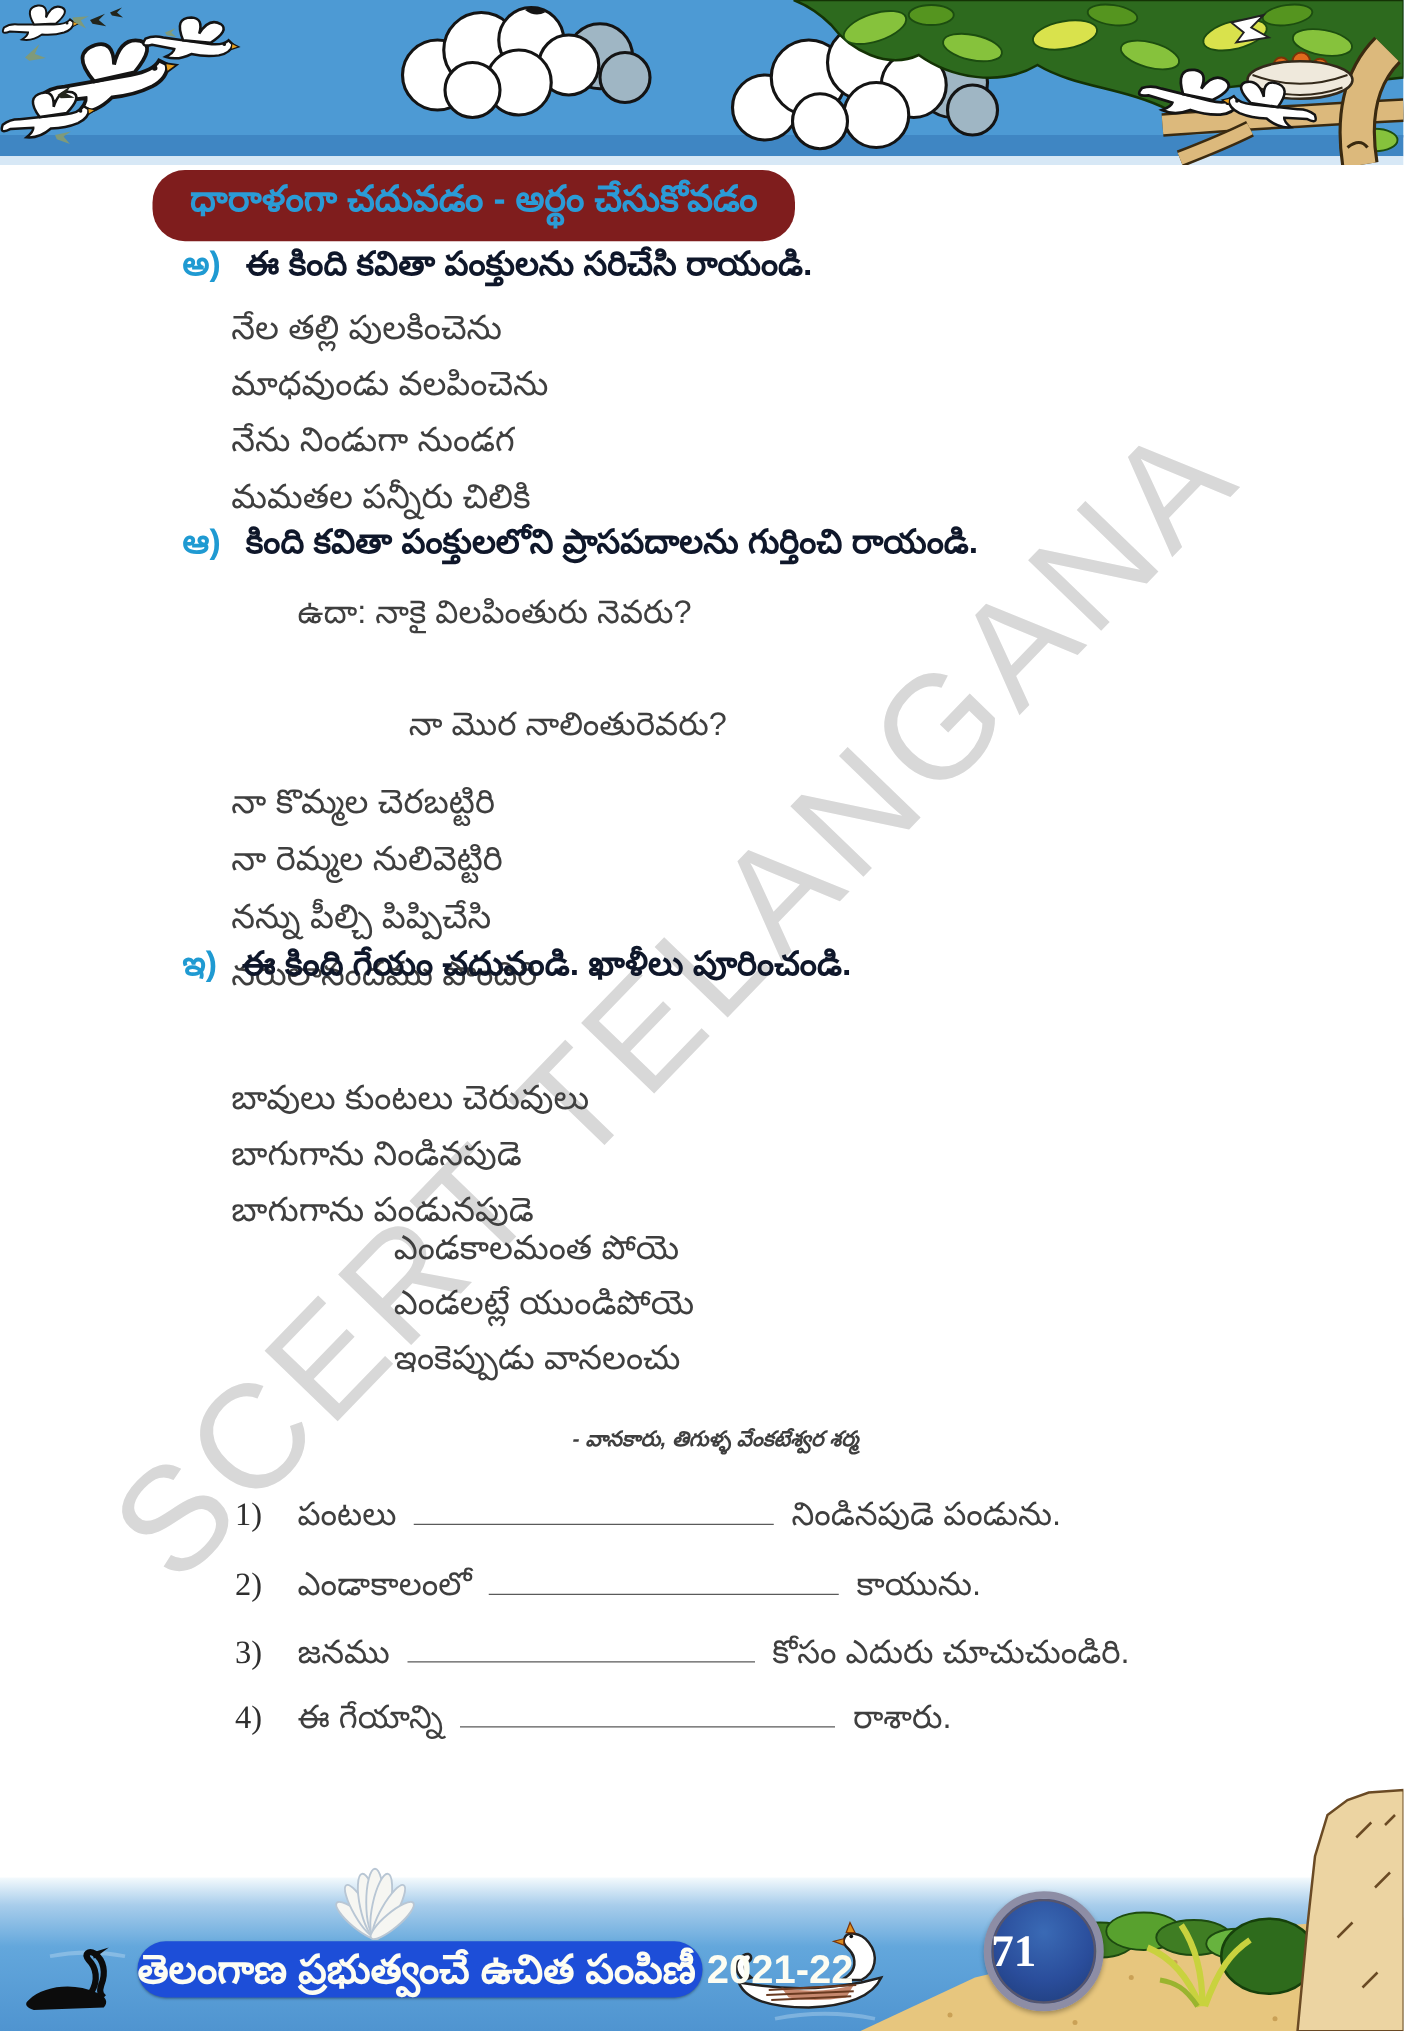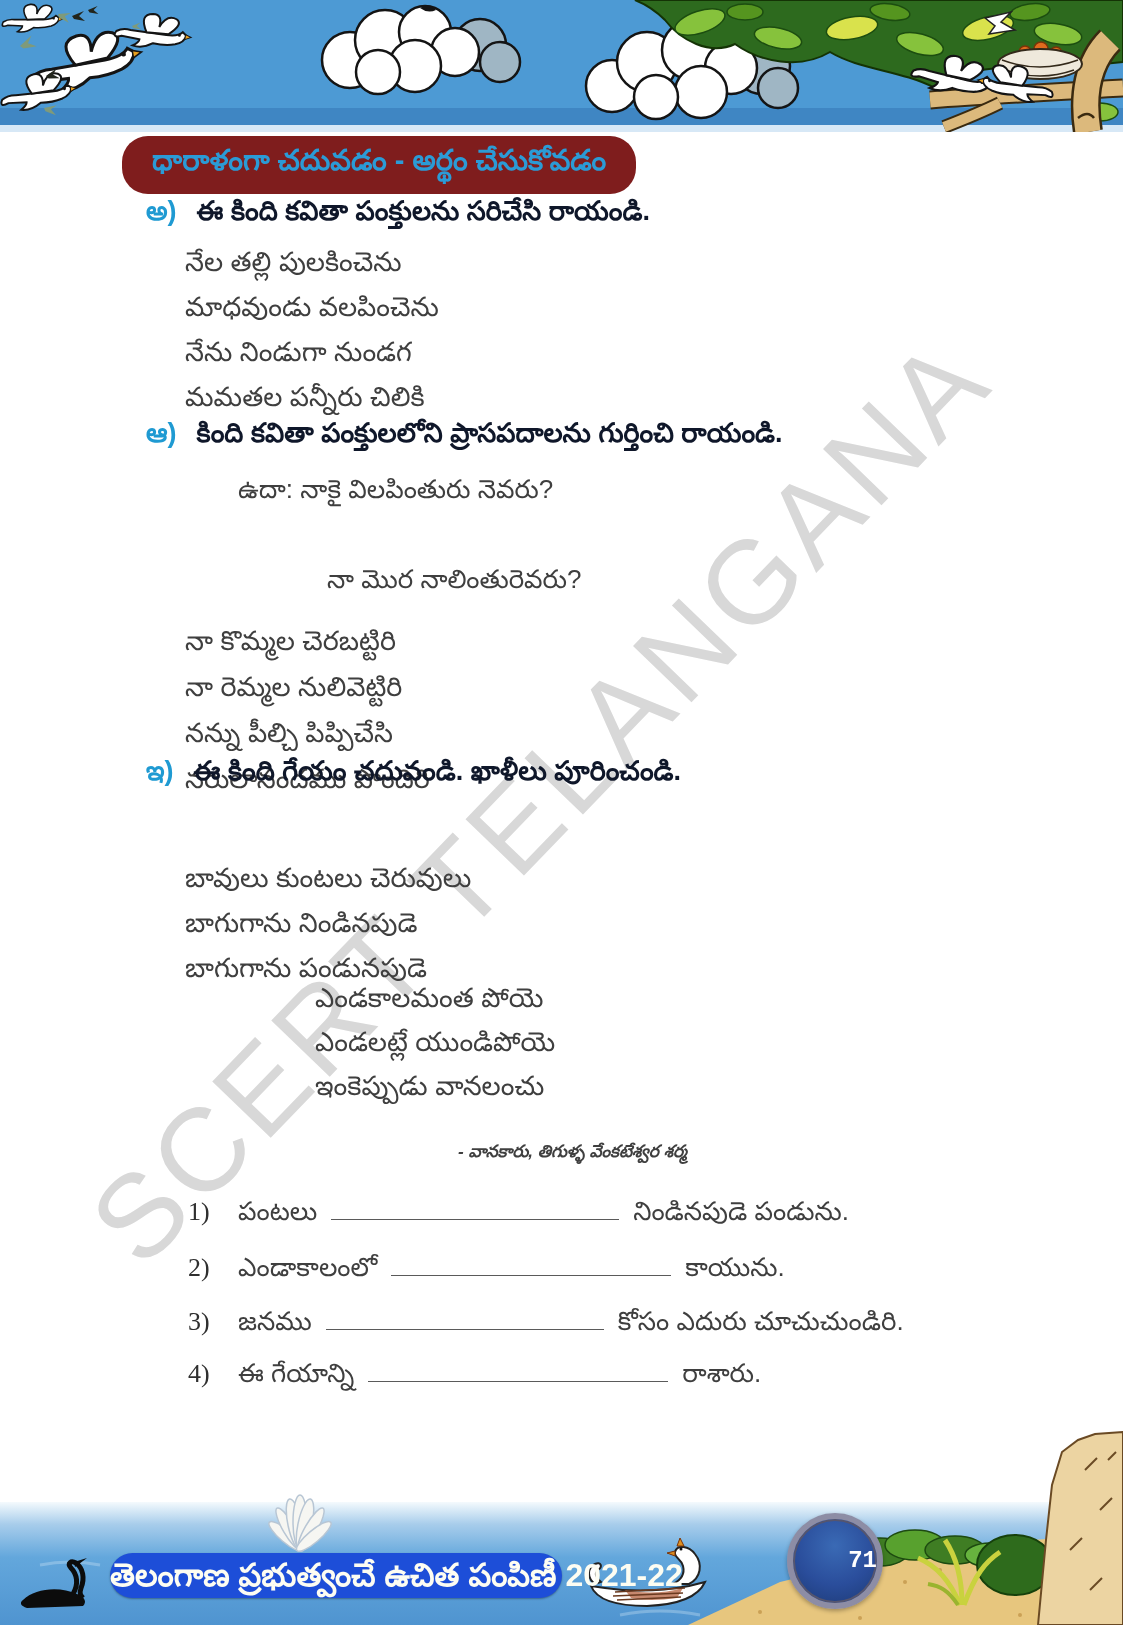--- a/index.html
+++ b/index.html
@@ -44,22 +44,22 @@
     background:#1d4ed8; border-radius:23px; color:#fdfdf2;
     font-size:32px; font-weight:bold; text-align:center; line-height:45px;
     box-shadow:0 1px 2px rgba(0,0,0,.35); white-space:nowrap;
   }
   .page-badge {
     position:absolute; left:787px; top:123px; width:96px; height:96px;
     border-radius:50%;
     background:radial-gradient(circle at 50% 32%, #3a6ab5 0%, #2a4d9b 55%, #1d3a74 100%);
     border:6px solid #8d8da5;
     box-shadow:inset 0 0 0 2px #55556e, 0 2px 4px rgba(0,0,0,.3);
-    color:#ffffff; font-family:Liberation Mono, monospace; font-weight:bold;
-    font-size:24px; text-align:right; line-height:84px;
+    color:#ffffff; font-family:Liberation Serif, serif; font-weight:bold;
+    font-size:36px; text-align:left; line-height:84px;
   }
 </style>
 </head>
 <body>
 
 <div class="page">
 
   <div class="header">
     <svg width="1123" height="132" viewBox="0 0 1123 132">
       <defs>

